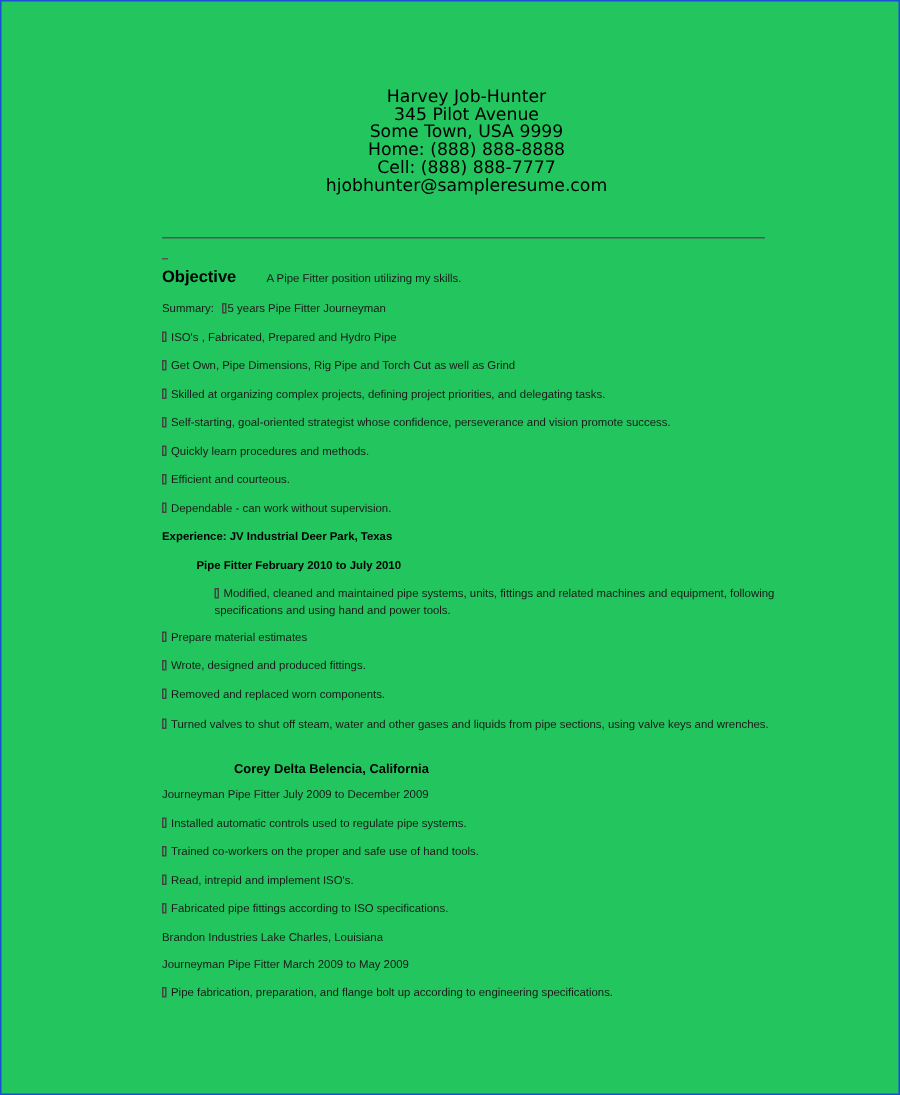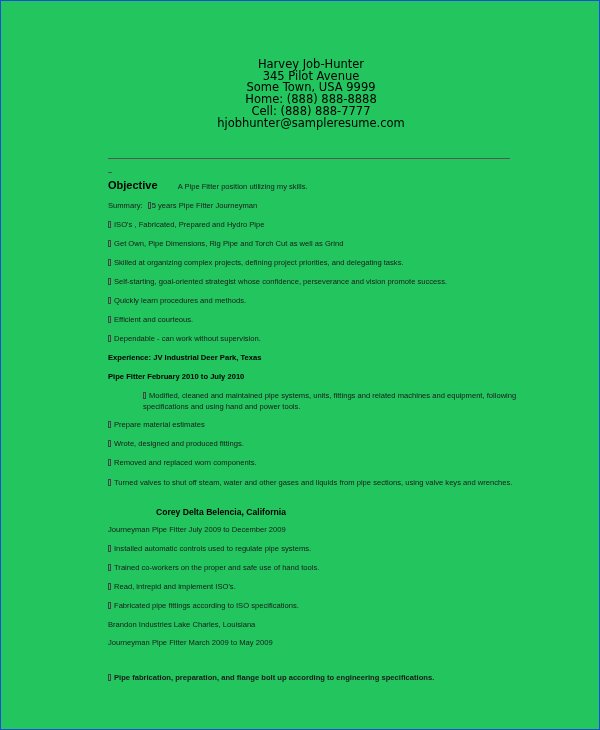--- a/index.html
+++ b/index.html
@@ -138,21 +138,21 @@
       <span class="bullet"></span><span>Quickly learn procedures and methods.</span>
     </div>
     <div class="line" style="top:314px;">
       <span class="bullet"></span><span>Efficient and courteous.</span>
     </div>
     <div class="line" style="top:333px;">
       <span class="bullet"></span><span>Dependable - can work without supervision.</span>
     </div>
 
     <div class="line bold" style="top:352px;">Experience: JV Industrial Deer Park, Texas</div>
-    <div class="line bold" style="top:371px;">Pipe Fitter February 2010 to July 2010</div>
+    <div class="line bold" style="top:371px;margin-left:23px;">Pipe Fitter February 2010 to July 2010</div>
 
     <div class="wrap" style="top:389px;margin-left:35px;">
       <span class="bullet"></span><span>Modified, cleaned and maintained pipe systems, units, fittings and related machines and equipment, following specifications and using hand and power tools.</span>
     </div>
     <div class="line" style="top:419px;">
       <span class="bullet"></span><span>Prepare material estimates</span>
     </div>
     <div class="line" style="top:438px;">
       <span class="bullet"></span><span>Wrote, designed and produced fittings.</span>
     </div>
@@ -175,18 +175,18 @@
     <div class="line" style="top:581px;">
       <span class="bullet"></span><span>Read, intrepid and implement ISO's.</span>
     </div>
     <div class="line" style="top:600px;">
       <span class="bullet"></span><span>Fabricated pipe fittings according to ISO specifications.</span>
     </div>
 
     <div class="line" style="top:619px;">Brandon Industries Lake Charles, Louisiana</div>
     <div class="line" style="top:637px;">Journeyman Pipe Fitter March 2009 to May 2009</div>
 
-    <div class="line" style="top:672px;font-weight:bold;">
+    <div class="line" style="top:656px;">
       <span class="bullet"></span><span>Pipe fabrication, preparation, and flange bolt up according to engineering specifications.</span>
     </div>
 
   </div>
 </div>
 
 </body></html>

